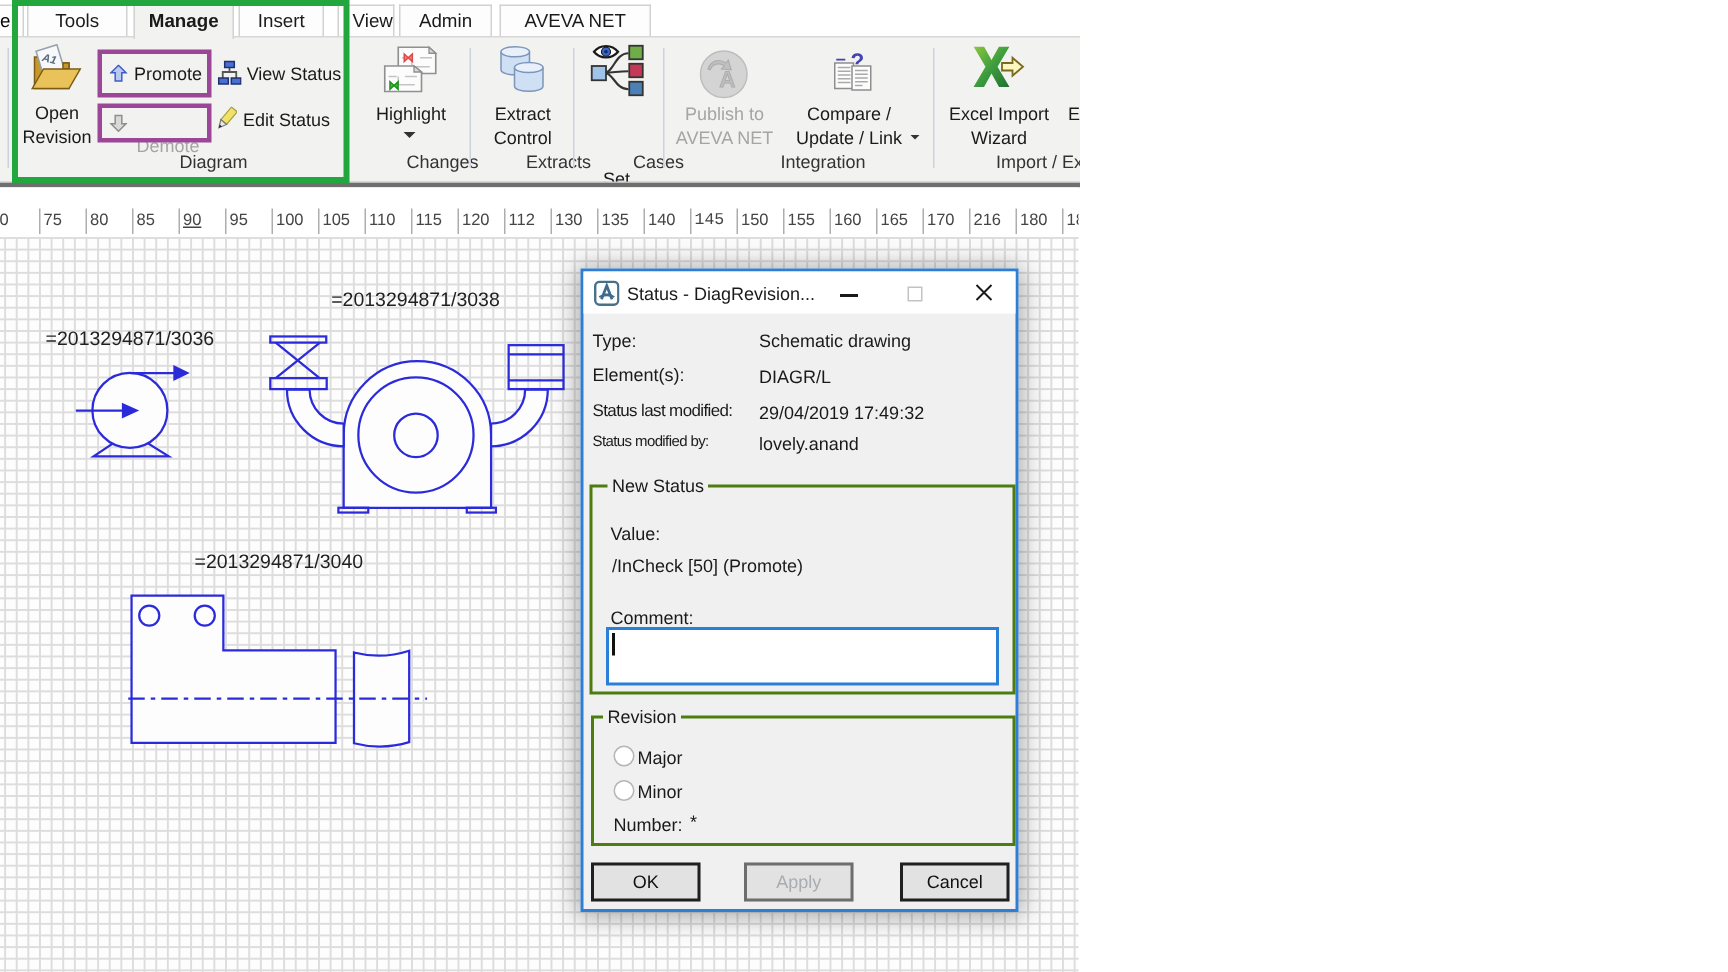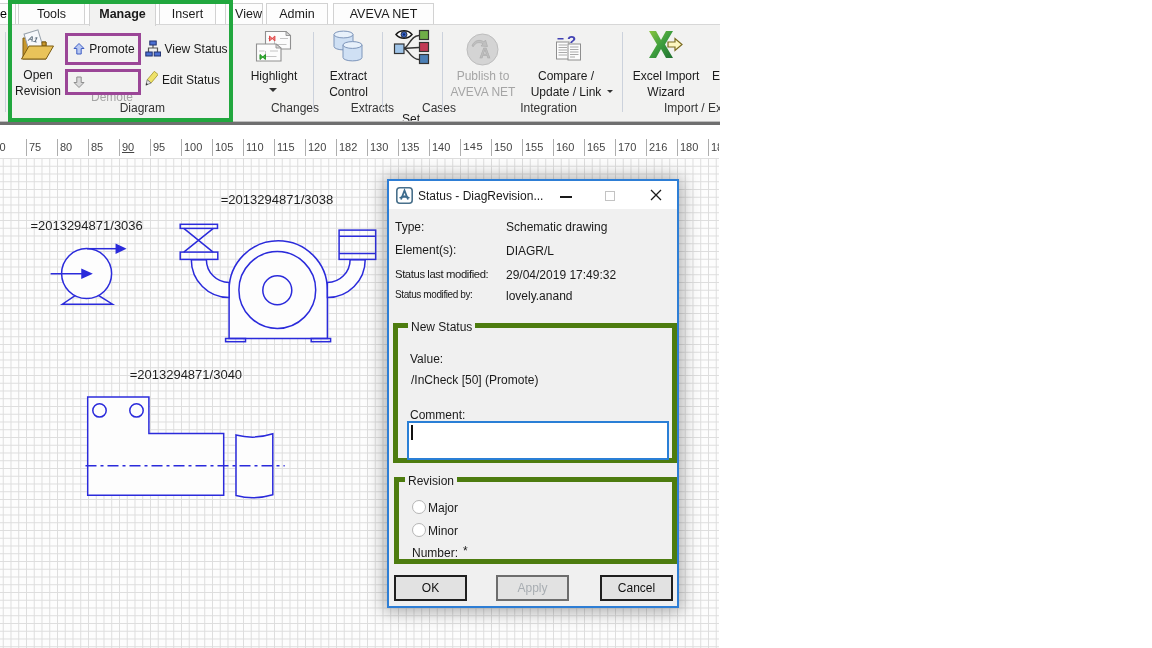--- a/index.html
+++ b/index.html
@@ -27,21 +27,21 @@
   
   #canvas{position:absolute;left:0;top:158px;width:719px;height:490px;background:#fdfdfd;
     background-image:linear-gradient(to right,#dddddd 1px,transparent 1px),linear-gradient(to bottom,#dddddd 1px,transparent 1px);
     background-size:7.75px 7.75px;background-position:2.75px 0px;}
   #shapes{position:absolute;left:0;top:0;width:1152px;height:648px;pointer-events:none;}
   
   #dlg{position:absolute;left:387px;top:179px;width:292px;height:429px;background:#f0f0f0;
        border:2px solid #2e7ed5;box-sizing:border-box;box-shadow:0 1px 16px 3px rgba(60,60,60,0.42);z-index:10;}
   #dlgtitle{position:absolute;left:0;top:0;width:100%;height:28px;background:#fff;}
   .dtext{position:absolute;font-size:12px;color:#1a1a1a;}
-  .fset{position:absolute;border:5px solid #4d7c0f;box-sizing:border-box;padding-left:40px;}
+  .fset{position:absolute;border:2px solid #4d7c0f;box-sizing:border-box;padding-left:40px;}
   .flegend{position:absolute;top:-8px;font-size:12px;color:#1a1a1a;background:#f0f0f0;padding:0 3px;}
   .radio{position:absolute;width:12px;height:12px;border:1px solid #b5b5b5;border-radius:50%;background:#fff;}
   .btn{position:absolute;width:73px;height:26px;background:#e2e2e2;border:2px solid #1f1f1f;box-sizing:border-box;
        font-size:12px;color:#111;text-align:center;line-height:22px;}
 </style>
 </head>
 <body>
 <div id="app">
   <div id="ribbon">
     <div id="rbody"></div>
@@ -193,21 +193,21 @@
       <div class="tnum" style="left:184.0px;">100</div>
     <div class="tick" style="left:212.0px;"></div>
       <div class="tnum" style="left:215.0px;">105</div>
     <div class="tick" style="left:243.0px;"></div>
       <div class="tnum" style="left:246.0px;">110</div>
     <div class="tick" style="left:274.0px;"></div>
       <div class="tnum" style="left:277.0px;">115</div>
     <div class="tick" style="left:305.0px;"></div>
       <div class="tnum" style="left:308.0px;">120</div>
     <div class="tick" style="left:336.0px;"></div>
-      <div class="tnum" style="left:339.0px;">182</div>
+      <div class="tnum" style="left:339.0px;">112</div>
     <div class="tick" style="left:367.0px;"></div>
       <div class="tnum" style="left:370.0px;">130</div>
     <div class="tick" style="left:398.0px;"></div>
       <div class="tnum" style="left:401.0px;">135</div>
     <div class="tick" style="left:429.0px;"></div>
       <div class="tnum" style="left:432.0px;">140</div>
     <div class="tick" style="left:460.0px;"></div>
       <div class="tnum" style="left:463.0px;font-family:Liberation Mono, monospace;">145</div>
     <div class="tick" style="left:491.0px;"></div>
       <div class="tnum" style="left:494.0px;">150</div>

